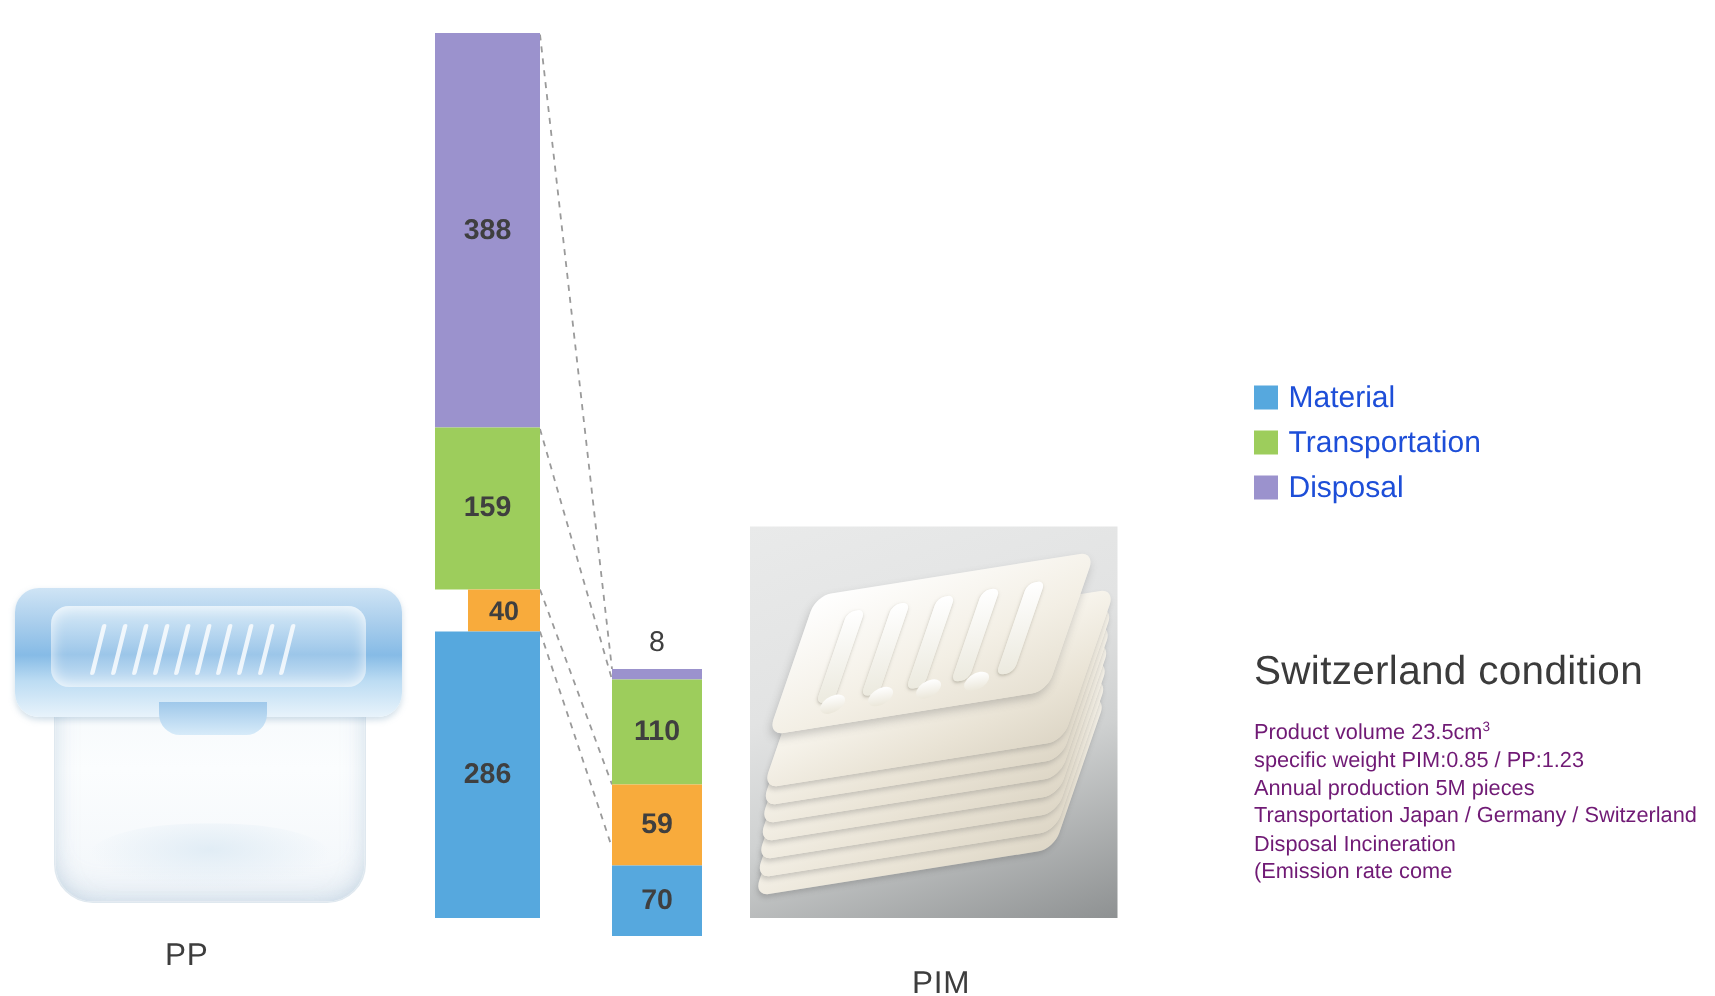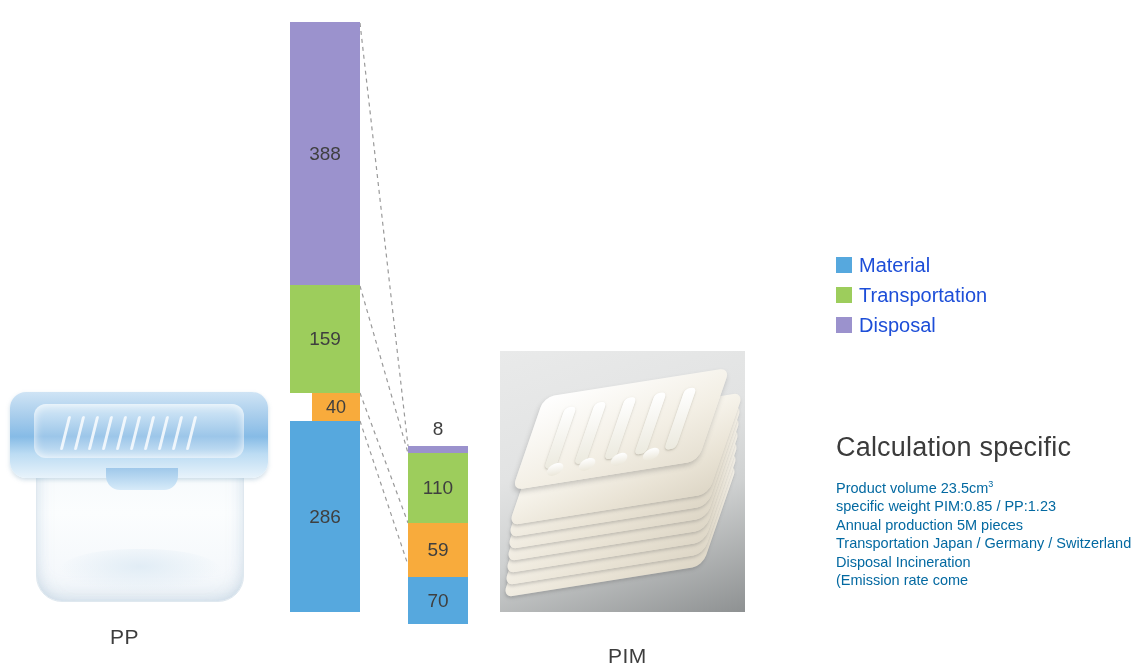--- a/index.html
+++ b/index.html
@@ -73,21 +73,21 @@
   }
   .tray-top u{
     position:absolute;bottom:8px;width:16px;height:12px;border-radius:50%;
     background:linear-gradient(180deg,#ffffff,#ebe7da);text-decoration:none;
   }
 
   
   .bar{position:absolute;}
   .seg{
     position:relative;display:flex;align-items:center;justify-content:center;
-    font-size:19px;color:#3f3f3f;font-family:"Liberation Sans",sans-serif;
+    font-size:19px;color:#3f3f3f;font-family:"Liberation Sans",sans-serif;font-weight:bold;
   }
   .seg.small{font-size:18px;margin-left:22px;}
   .ext-label{
     position:absolute;width:100%;text-align:center;font-size:19px;color:#3f3f3f;
   }
   #bar-pp{left:290px;top:22px;width:70px;}
   #bar-pim{left:408px;top:446px;width:60px;}
 
   
   #connectors{position:absolute;left:0;top:0;width:1143px;height:664px;pointer-events:none;}
@@ -99,21 +99,21 @@
 
   
   #legend{position:absolute;left:836px;top:255px;}
   .legend-row{display:flex;align-items:center;margin-bottom:10px;}
   .swatch{width:16px;height:16px;margin-right:7px;flex:0 0 auto;}
   .legend-label{font-size:20px;color:#1d4ed8;line-height:1;text-align:center;}
 
   
   #calc{position:absolute;left:836px;top:432px;width:300px;}
   #calc-title{font-size:27px;color:#3b3b3b;font-weight:400;margin:0 0 12px 0;letter-spacing:.2px;}
-  .calc-line{font-size:14.5px;color:#0369a1;line-height:18.5px;white-space:nowrap;}
+  .calc-line{font-size:14.5px;color:#701a75;line-height:18.5px;white-space:nowrap;}
   sup{font-size:9px;vertical-align:super;}
 </style>
 </head>
 <body>
 
 <div class="stage">
 
   <div class="photo" id="pp-photo">
     <div class="pp-body"></div>
     <div class="pp-lid">
@@ -206,21 +206,21 @@
       <span class="swatch" style="background:#9dcd5c"></span>
       <span class="legend-label">Transportation</span>
     </div>
     <div class="legend-row">
       <span class="swatch" style="background:#9b92cd"></span>
       <span class="legend-label">Disposal</span>
     </div>
   </div>
 
   <div id="calc">
-    <div id="calc-title">Calculation specific</div>
+    <div id="calc-title">Switzerland condition</div>
     <div class="calc-line">Product volume 23.5cm<sup>3</sup></div>
     <div class="calc-line">specific weight  PIM:0.85 / PP:1.23</div>
     <div class="calc-line">Annual production  5M pieces</div>
     <div class="calc-line">Transportation  Japan / Germany / Switzerland</div>
     <div class="calc-line">Disposal  Incineration</div>
     <div class="calc-line">(Emission rate come</div>
   </div>
 
 </div>
 

